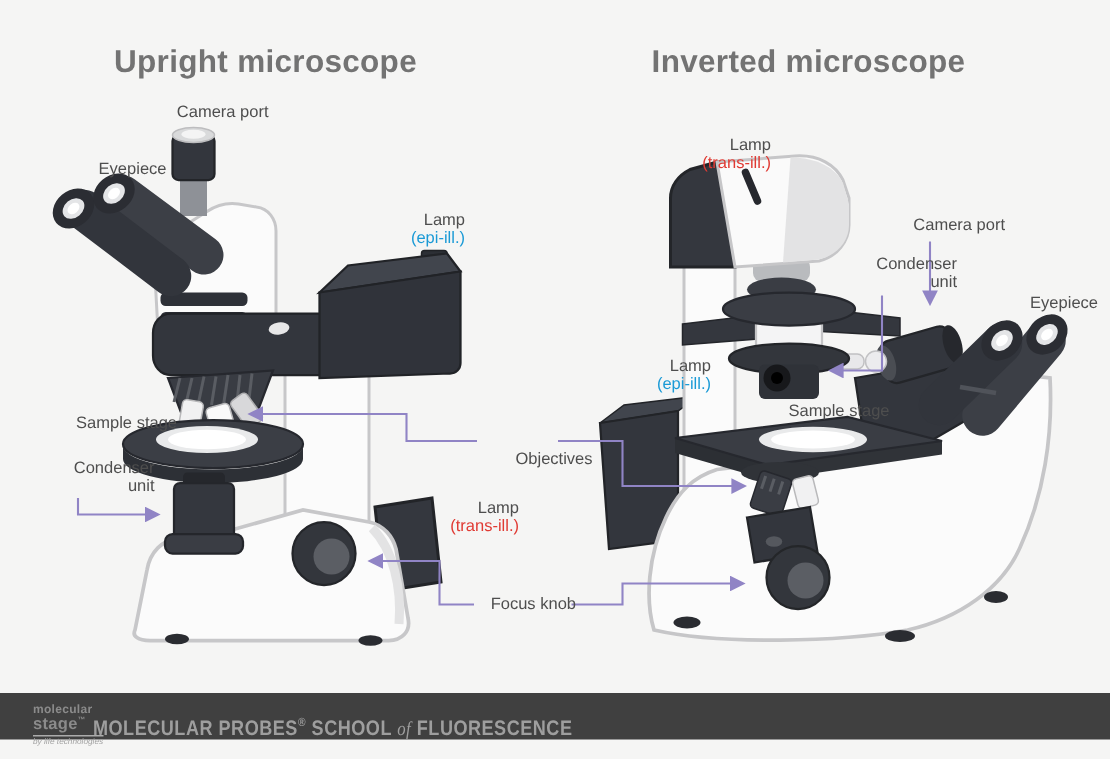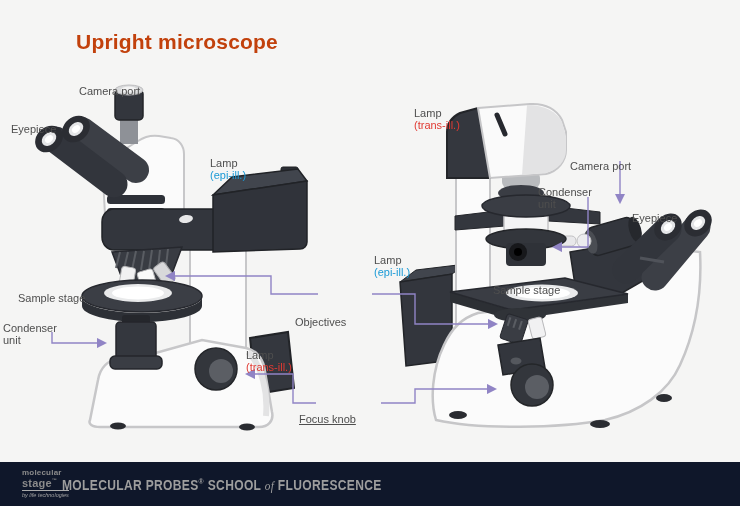--- a/index.html
+++ b/index.html
@@ -3,31 +3,31 @@
 <meta charset="utf-8">
 <style>
   html,body{margin:0;padding:0;}
   .canvas{
     position:relative;width:740px;height:506px;overflow:hidden;
     background:#f5f5f4;font-family:"Liberation Sans",sans-serif;
   }
   .illustration{position:absolute;left:0;top:0;}
   .title{
     position:absolute;width:300px;text-align:center;
-    font-size:21px;font-weight:bold;color:#c2410c;letter-spacing:0.2px;
+    font-size:21px;font-weight:bold;color:#737373;letter-spacing:0.2px;
   }
   .lbl{
-    position:absolute;width:100px;text-align:left;
-    font-size:11px;line-height:12px;color:#4e4e4e;margin-top:16px;
+    position:absolute;width:100px;text-align:right;
+    font-size:11px;line-height:12px;color:#4e4e4e;
   }
   .lbl .blue{color:#1a9ad6;}
   .lbl .red{color:#e03a33;}
   .footer{
-    position:absolute;left:0;top:462px;width:740px;height:44px;
-    background:#0f172a;
+    position:absolute;left:0;top:462px;width:740px;height:31px;
+    background:#404040;
   }
   .logo{
     position:absolute;left:22px;top:7px;color:#8b8b8b;line-height:1;
     text-align:left;
   }
   .logo .l1{font-size:8px;font-weight:bold;letter-spacing:0.2px;display:block;}
   .logo .l2{font-size:11px;font-weight:bold;letter-spacing:0.2px;display:block;
     border-bottom:1px solid #ababab;padding-bottom:1px;margin-top:1px;}
   .logo .tm{font-size:5px;vertical-align:top;}
   .logo .l3{font-size:5.5px;font-style:italic;color:#a3a3a3;display:block;margin-top:2px;}
@@ -255,20 +255,21 @@
       <path d="M318,294 L271,294 L271,276 L167,276" marker-end="url(#arw)"></path>
       <path d="M372,294 L415,294 L415,324 L496,324" marker-end="url(#arw)"></path>
       <path d="M316,403 L293,403 L293,374 L247,374" marker-end="url(#arw)"></path>
       <path d="M381,403 L415,403 L415,389 L495,389" marker-end="url(#arw)"></path>
       <path d="M620,161 L620,202" marker-end="url(#arw)"></path>
       <path d="M588,197 L588,247 L554,247" marker-end="url(#arw)"></path>
     </g>
   </svg>
 
   <div class="title" style="left:27px;top:30px;">Upright microscope</div>
+  <div class="title" style="left:389px;top:30px;">Inverted microscope</div>
 
   <div class="lbl" style="left:79px;top:69px;">
     <span>Camera port</span>
   </div>
   <div class="lbl" style="left:11px;top:107px;">
     <span>Eyepiece</span>
   </div>
   <div class="lbl" style="left:210px;top:141px;">
     <span>Lamp</span><br>
     <span class="blue">(epi-ill.)</span>
@@ -281,21 +282,21 @@
     <span>unit</span>
   </div>
   <div class="lbl" style="left:246px;top:333px;">
     <span>Lamp</span><br>
     <span class="red">(trans-ill.)</span>
   </div>
 
   <div class="lbl" style="left:295px;top:300px;">
     <span>Objectives</span>
   </div>
-  <div class="lbl" style="left:299px;top:397px;text-decoration:underline;">
+  <div class="lbl" style="left:284px;top:397px;">
     <span>Focus knob</span>
   </div>
 
   <div class="lbl" style="left:414px;top:91px;">
     <span>Lamp</span><br>
     <span class="red">(trans-ill.)</span>
   </div>
   <div class="lbl" style="left:570px;top:144px;">
     <span>Camera port</span>
   </div>

